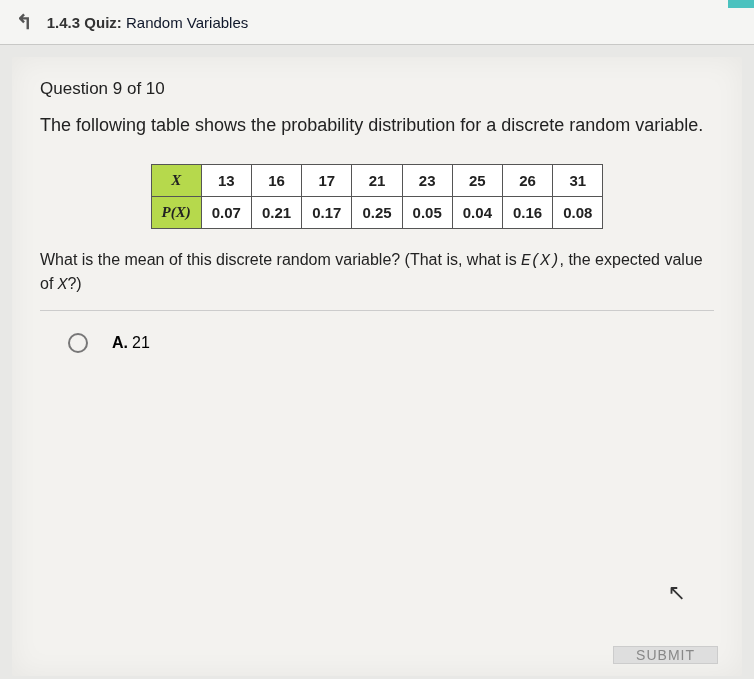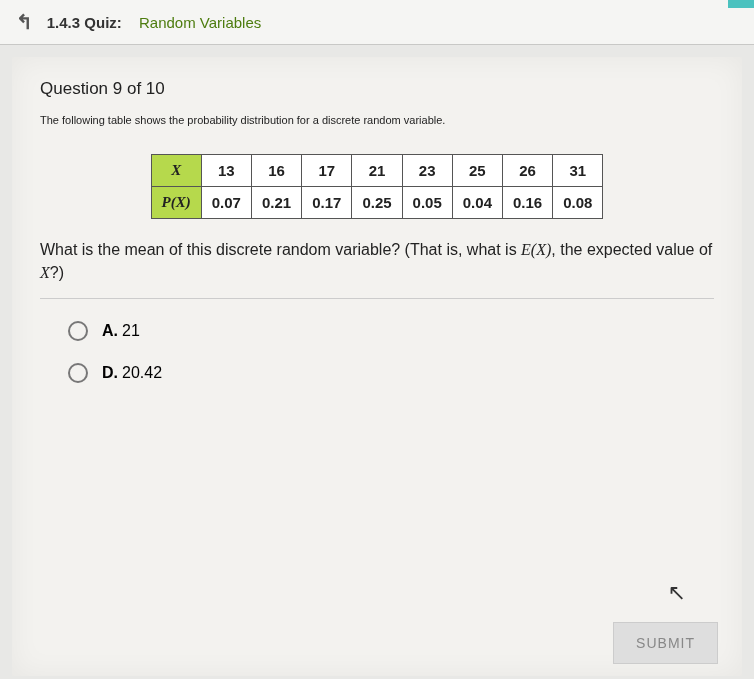--- a/index.html
+++ b/index.html
@@ -19,75 +19,75 @@
       align-items: center;
       gap: 14px;
     }
     .back-arrow {
       font-size: 20px;
       color: #555;
       font-weight: bold;
     }
     .quiz-title { font-size: 15px; color: #333; }
     .quiz-title .bold { font-weight: bold; }
-    .quiz-title .light { font-weight: normal; color: #4d7c0f; margin-left: 13px; }
+    .quiz-title .light { font-weight: normal; color: #0f172a; }
     .page {
       background: #f3f2ef;
       margin: 12px;
       padding: 22px 28px 18px 28px;
       box-shadow: inset 0 0 30px rgba(0,0,0,0.05);
       height: calc(100% - 60px);
       position: relative;
     }
     .qnum { font-weight: normal; font-size: 17px; color: #222; margin-bottom: 14px; }
-    .prompt { font-size: 11px; color: #222; line-height: 1.4; margin-bottom: 26px; }
+    .prompt { font-size: 18px; color: #222; line-height: 1.4; margin-bottom: 26px; }
     table.dist {
       border-collapse: collapse;
       margin: 0 auto 20px auto;
       background: #fff;
     }
     table.dist td, table.dist th {
       border: 1px solid #555;
       padding: 7px 10px;
       text-align: center;
       font-size: 15px;
       font-weight: bold;
       color: #222;
       min-width: 42px;
     }
     table.dist th.hl {
       background: #b6d94c;
       font-style: italic;
       font-family: "Times New Roman", serif;
     }
     .question2 { font-size: 16px; color: #222; line-height: 1.4; margin-bottom: 14px; }
-    .italic { font-style: italic; font-family: Liberation Serif, serif; }
+    .italic { font-style: italic; font-family: Liberation Mono, monospace; }
     hr.sep { border: none; border-top: 1px solid #ccc; margin: 10px 0 22px 0; }
     .options { margin-left: 28px; }
     .opt {
       display: flex;
       align-items: center;
-      gap: 14px;
+      gap: 24px;
       margin-bottom: 22px;
       font-size: 16px;
       cursor: pointer;
       text-align: right;
     }
     .radio {
       width: 20px; height: 20px;
       border: 2px solid #777;
       border-radius: 50%;
       flex-shrink: 0;
     }
     .opt .lbl { font-weight: bold; margin-right: 4px; }
     .submit {
       position: absolute;
       bottom: 12px;
       right: 24px;
-      padding: 12px 22px;
+      padding: 0 22px;
       background: #dedede;
       color: #888;
       border: 1px solid #ccc;
       font-size: 14px;
       letter-spacing: 1px;
       cursor: pointer;
     }
     .cursor {
       position: absolute;
       bottom: 70px;
@@ -150,22 +150,18 @@
     <span>What is the mean of this discrete random variable? (That is, what is </span><span class="italic">E(X)</span><span>, the expected value of </span><span class="italic">X</span><span>?)</span>
   </div>
 
   <hr class="sep">
 
   <div class="options">
     <div class="opt">
       <span class="radio"></span>
       <span><span class="lbl">A.</span><span>21</span></span>
     </div>
-    <div class="opt">
-      <span class="radio"></span>
-      <span><span class="lbl">D.</span><span>20.42</span></span>
-    </div>
   </div>
 
   <span class="cursor">↖</span>
 
   <button class="submit">SUBMIT</button>
 </div>
 
 </body></html>

